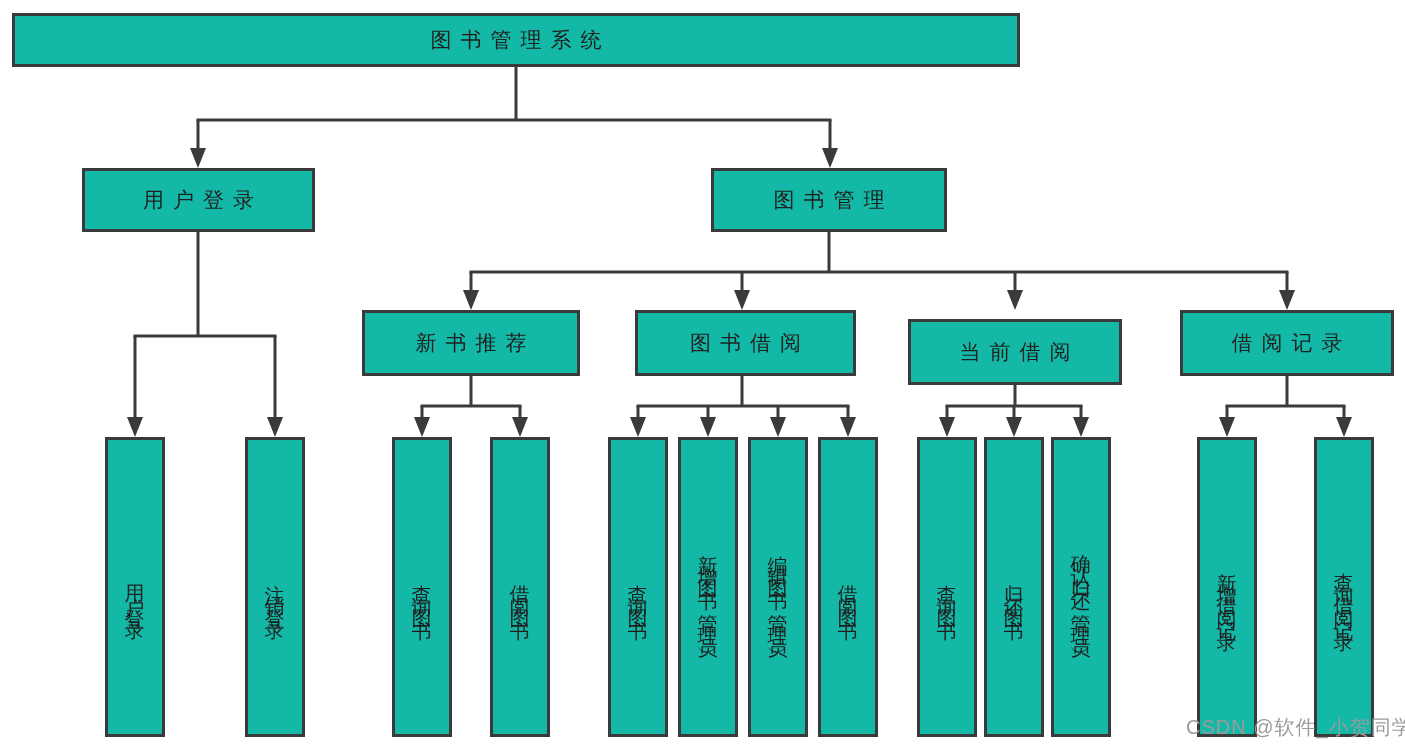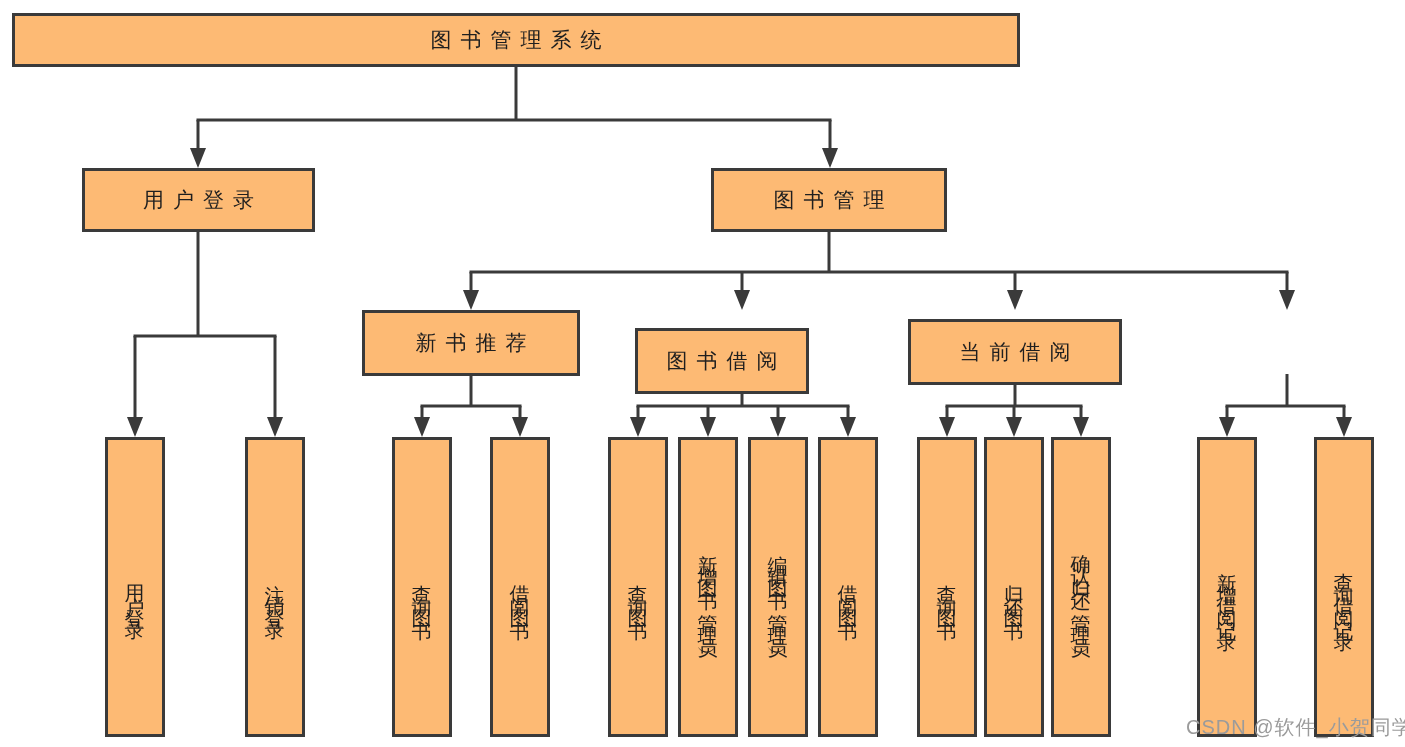--- a/index.html
+++ b/index.html
@@ -2,34 +2,34 @@
 <html><head>
 <meta charset="utf-8">
 <style>
   html, body { margin:0; padding:0; background:#ffffff; }
   .canvas {
     position:relative; width:1405px; height:747px; background:#ffffff;
     font-family:"Liberation Sans","DejaVu Sans",sans-serif; overflow:hidden;
   }
   svg.connectors { position:absolute; left:0; top:0; width:1405px; height:747px; }
   .box {
-    position:absolute; box-sizing:border-box; background:#fdba74;
+    position:absolute; box-sizing:border-box; background:#14b8a6;
     border:3px solid #3a3a3a; display:flex; align-items:center; justify-content:center;
     color:#1f1f1f;
     text-align:right;
   }
   .hbox span {
     font-size:21px; letter-spacing:9px; padding-left:9px; white-space:nowrap;
   }
   .root  { left:12px;  top:13px;  width:1008px; height:54px; }
   .l2a   { left:82px;  top:168px; width:233px;  height:64px; }
   .l2b   { left:711px; top:168px; width:236px;  height:64px; }
   .l3    { top:310px; height:66px; }
   .l3a   { left:362px;  width:218px; }
-  .l3b   { left:635px;  width:174px;margin-top:18px; }
+  .l3b   { left:635px;  width:221px; }
   .l3c   { left:908px;  width:214px;margin-top:9px; }
   .l3d   { left:1180px; width:214px; }
   .vbox  { top:437px; width:60px; height:300px; }
   .vbox .vtext {
     writing-mode:vertical-rl; text-orientation:mixed;
     font-size:20px; letter-spacing:12px; padding-top:12px;
     line-height:1.1; white-space:nowrap; color:#1f1f1f;
   }
   .watermark {
     position:absolute; left:1186px; top:714px; font-size:20px;
@@ -120,20 +120,23 @@
 
   <div class="box hbox l2b">
     <span>图书管理</span>
   </div>
   <div class="box hbox l3 l3b">
     <span>图书借阅</span>
   </div>
   <div class="box hbox l3 l3c">
     <span>当前借阅</span>
   </div>
+  <div class="box hbox l3 l3d">
+    <span>借阅记录</span>
+  </div>
 
   <div class="box vbox" style="left:105px">
     <span class="vtext">用户登录</span>
   </div>
   <div class="box vbox" style="left:245px">
     <span class="vtext">注销登录</span>
   </div>
 
   <div class="box vbox" style="left:392px">
     <span class="vtext">查询图书</span>

